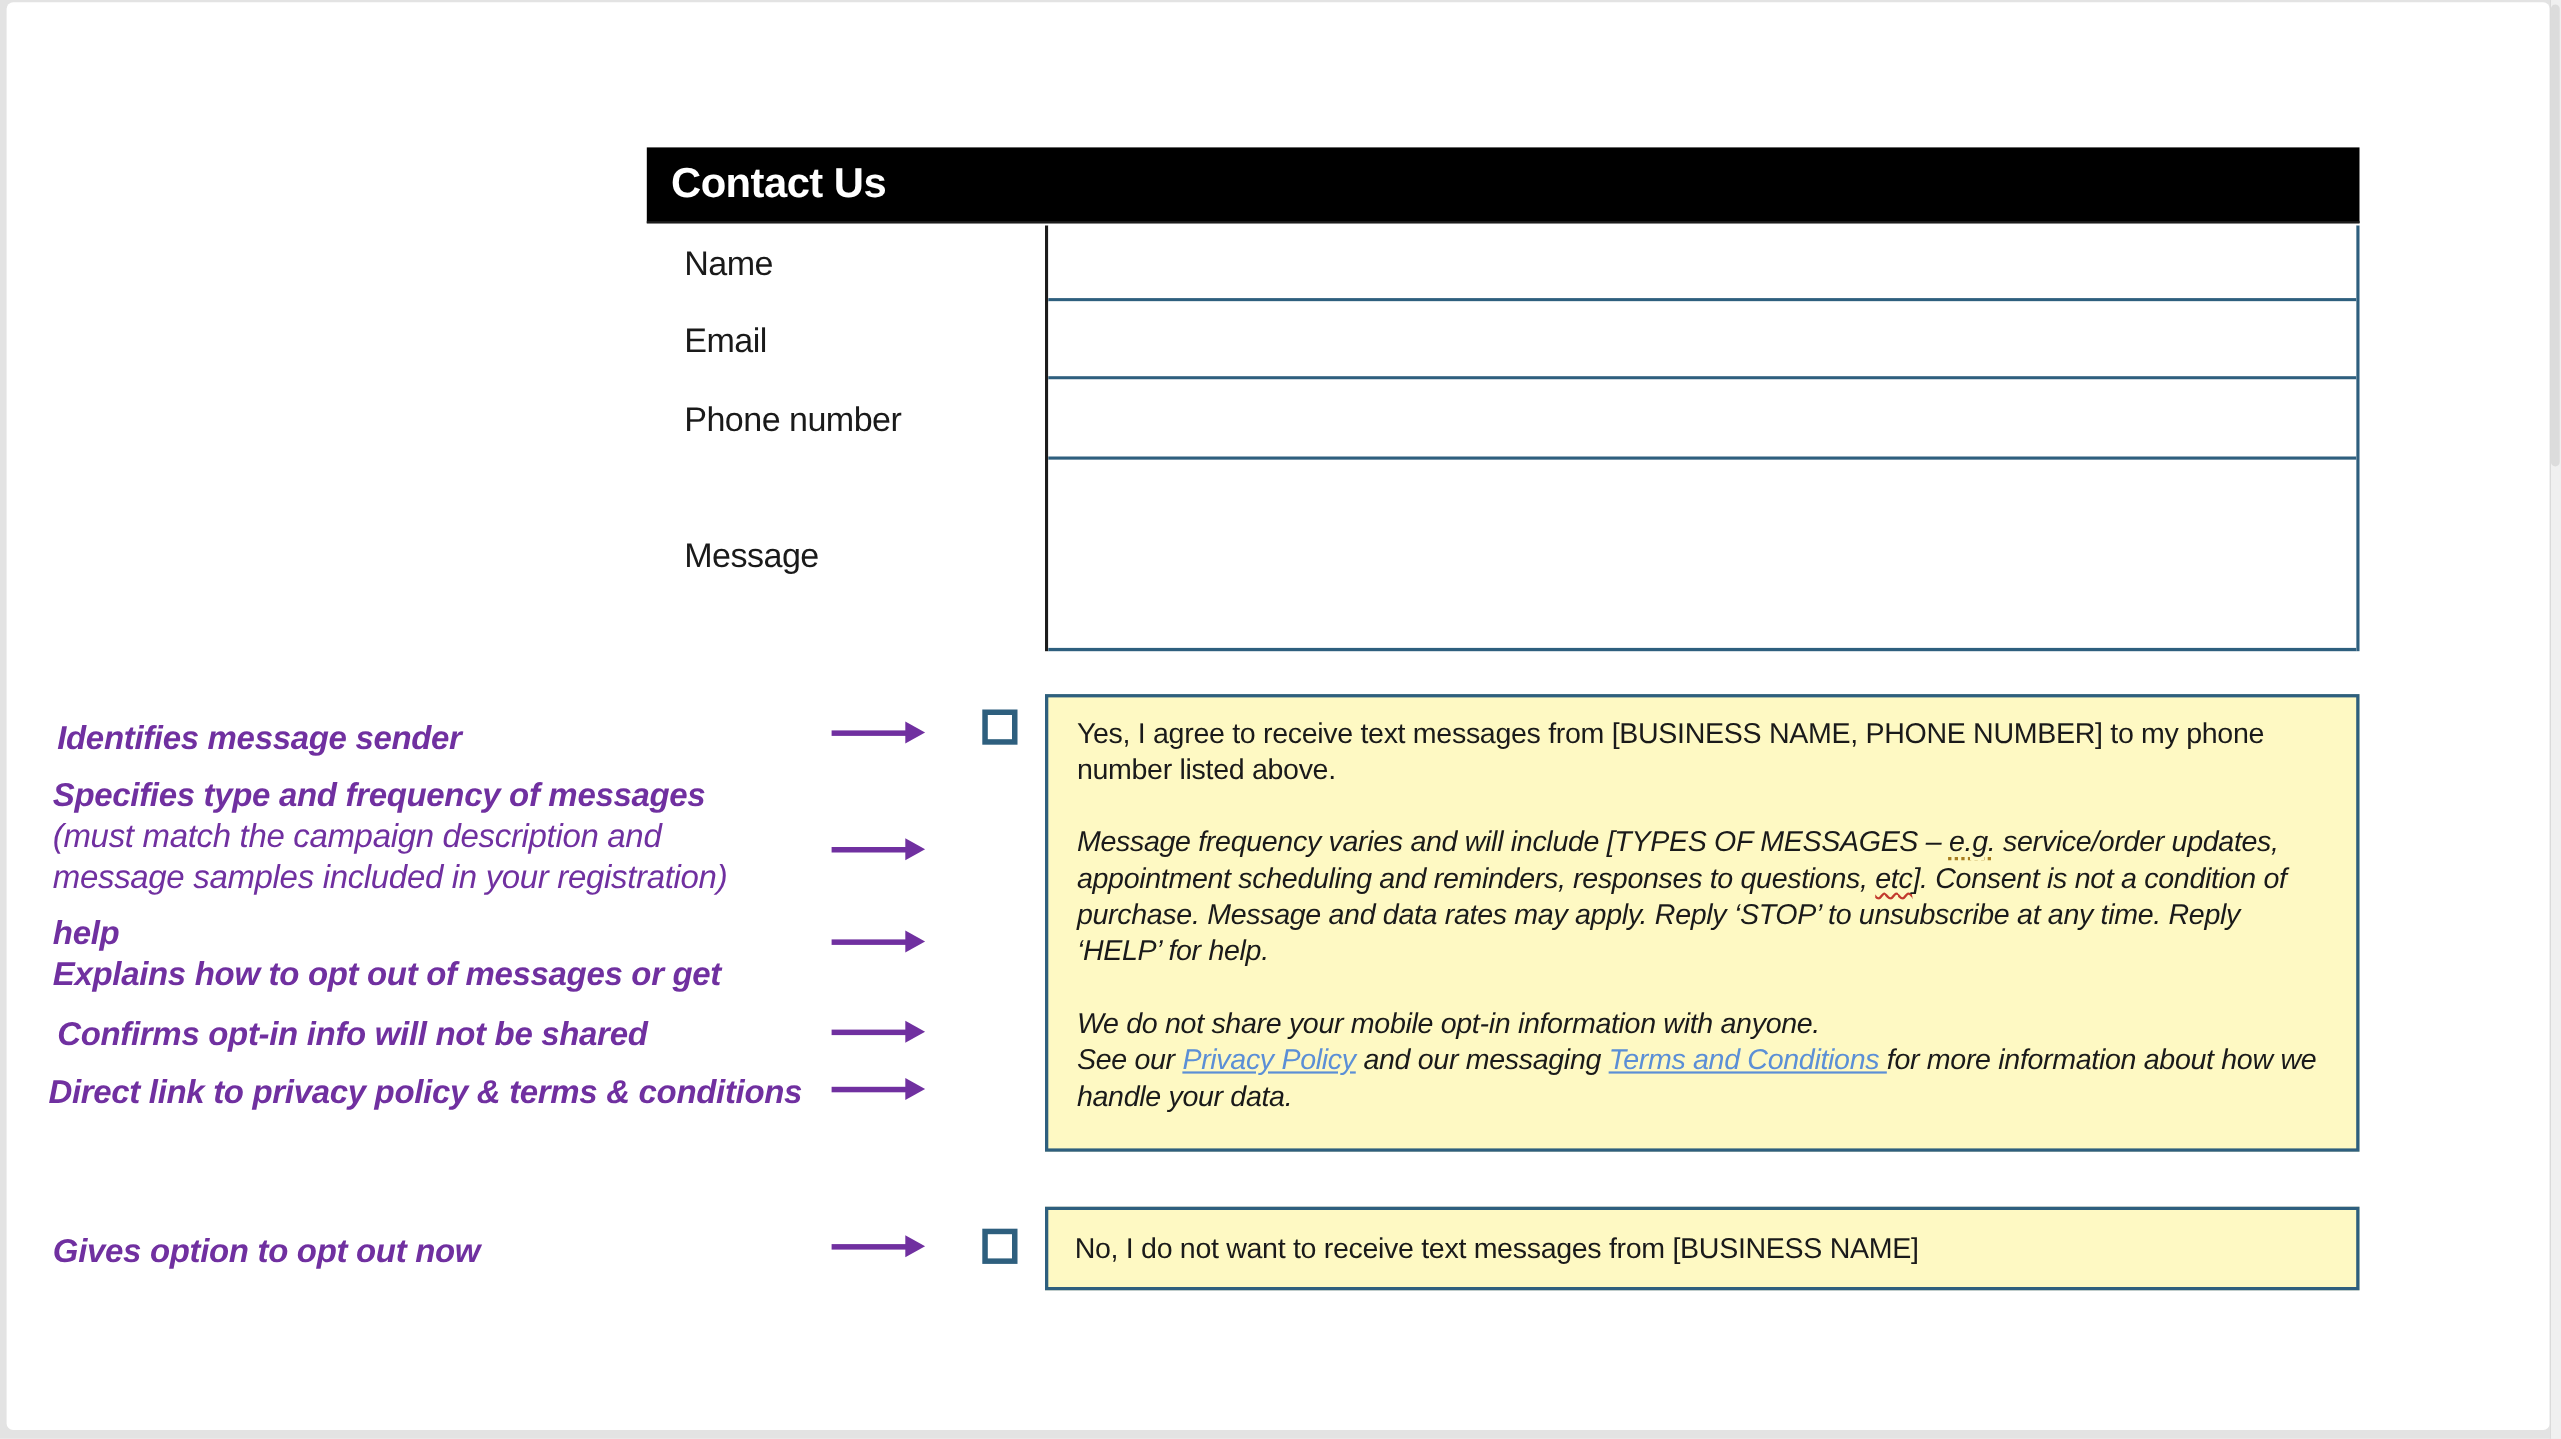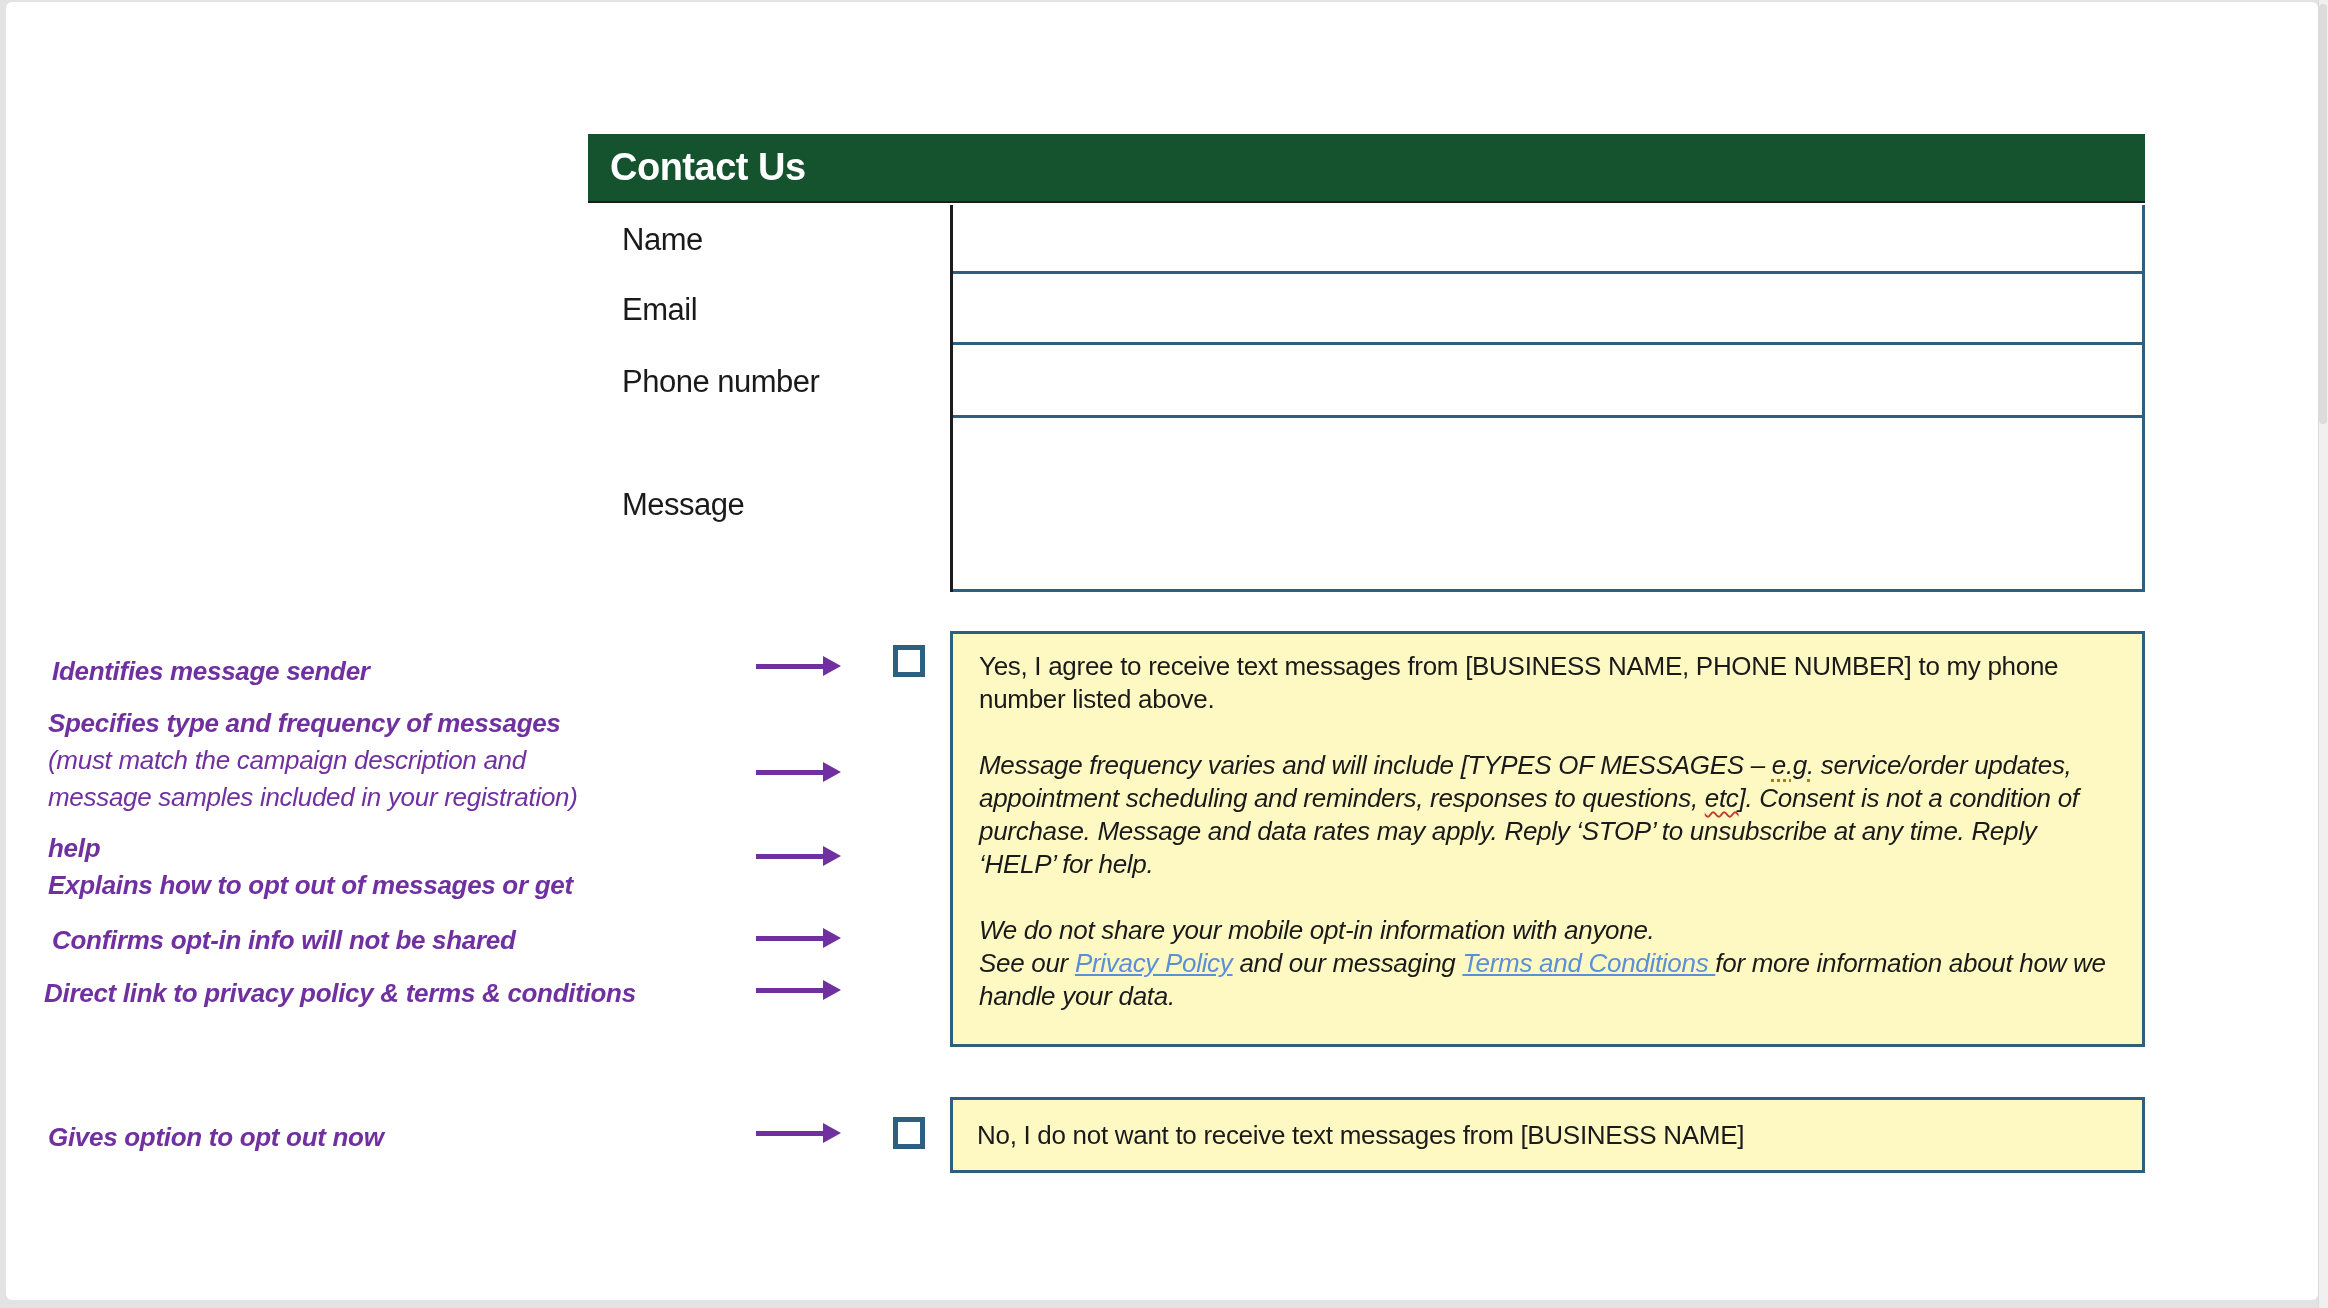--- a/index.html
+++ b/index.html
@@ -21,41 +21,41 @@
     background:#f0f0f0; border-left:1px solid #d9d9d9;
   }
   .scrollbar-thumb {
     position:absolute; right:1px; top:4px; width:8px; height:420px;
     background:#dcdcdc; border-radius:4px;
   }
 
   
   .form-header {
     position:absolute; left:588px; top:134px; width:1557px; height:69px;
-    background:#14532d; border-bottom:2px solid #1c1c1c;
+    background:#000000; border-bottom:2px solid #1c1c1c;
     color:#ffffff; font-size:38px; font-weight:bold;
     line-height:67px; padding-left:22px;
     letter-spacing:-0.5px;
   }
   .field-label {
     position:absolute; left:622px; width:330px;
     font-size:31px; letter-spacing:-0.5px;
     display:flex; align-items:center;
   }
   .field-col {
     position:absolute; left:950px; top:205px; width:1195px; height:387px;
     border-left:3px solid #1c1c1c; border-right:3px solid #2E5F7E;
   }
   .field-cell {
     width:100%; border-bottom:3px solid #2E5F7E; background:#ffffff;
   }
 
   
   .ann {
-    position:absolute; color:#7030A0; font-size:26px; font-style:italic;
+    position:absolute; color:#7030A0; font-size:30px; font-style:italic;
     line-height:37px; letter-spacing:-0.3px; white-space:nowrap;
   }
   .bold { font-weight:bold; }
   .arrow {
     position:absolute; width:68px; height:5px; background:#7030A0;
   }
   .arrow::after {
     content:""; position:absolute; right:-17px; top:-8px;
     border-left:18px solid #7030A0;
     border-top:10.5px solid transparent;

